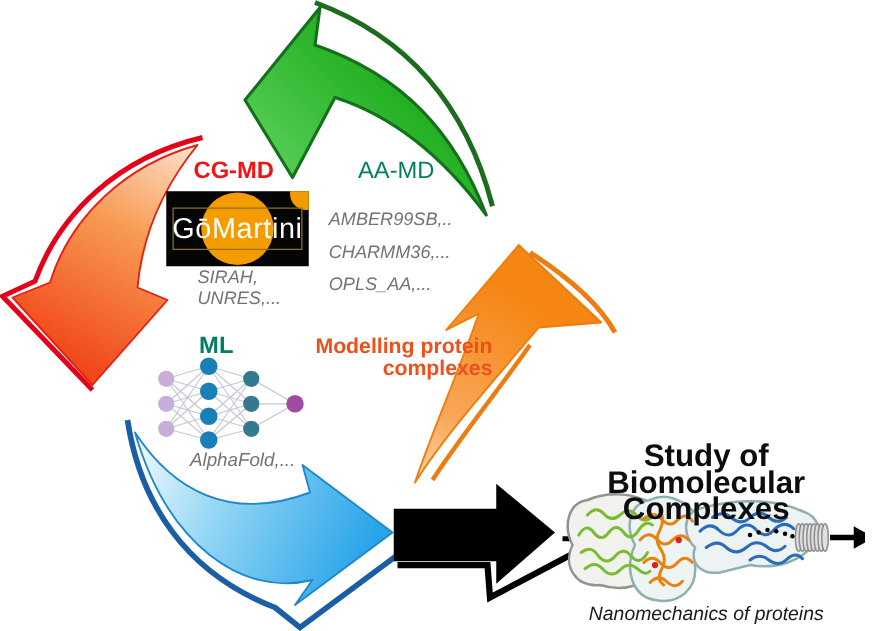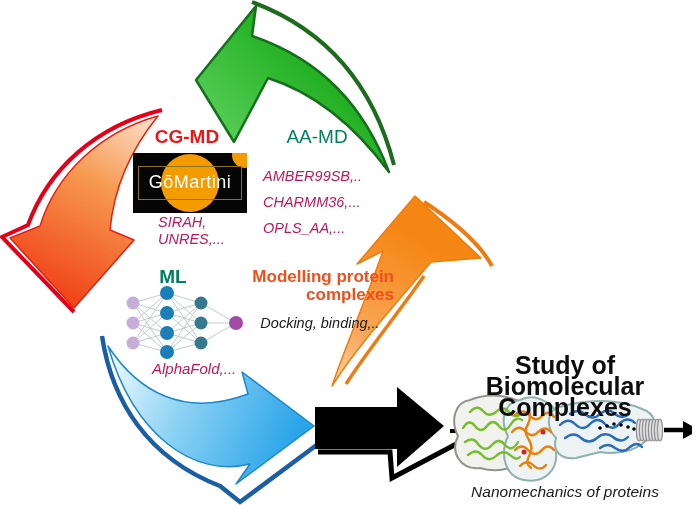--- a/index.html
+++ b/index.html
@@ -10,27 +10,27 @@
   .gfx{position:absolute;left:0;top:0;}
   .lbl{position:absolute;white-space:nowrap;}
   .center{text-align:center;white-space:normal;}
   .cgmd{left:132px;top:126px;width:110px;font-size:19px;font-weight:bold;color:#ee1515;}
   .aamd{left:262px;top:126px;width:110px;font-size:19px;font-weight:normal;color:#008060;}
   .mllbl{left:145px;top:266px;width:56px;font-size:19px;font-weight:bold;color:#008060;}
   .modelling{left:246px;top:268px;width:148px;font-size:17px;line-height:18px;font-weight:bold;color:#ef4f1b;text-align:right;}
   .docking{left:246px;top:315px;width:148px;font-size:14.5px;font-style:italic;color:#1a1a1a;}
   .study{left:455px;top:355px;width:220px;font-size:25px;line-height:21px;font-weight:bold;color:#0d0d0d;}
   .nano{left:455px;top:483px;width:220px;font-size:15.5px;font-style:italic;color:#1a1a1a;}
-  .meth{font-size:14.5px;font-style:italic;color:#be185d;}
+  .meth{font-size:14.5px;font-style:italic;color:#737373;}
   .logo{position:absolute;left:133px;top:153px;width:114px;height:60px;background:#050505;overflow:hidden;}
   .logo-ball{position:absolute;left:28px;top:1px;width:58px;height:58px;border-radius:50%;background:#f49b00;}
   .logo-corner{position:absolute;right:-11px;top:-11px;width:26px;height:26px;border-radius:50%;background:#f49b00;}
   .logo-frame{position:absolute;left:5px;top:13px;right:5px;bottom:13px;border:1px solid #8a7420;}
   .logo-text{position:absolute;left:0;top:14px;width:100%;height:32px;line-height:31px;text-align:center;
-    color:#ffffff;font-size:18px;letter-spacing:0.5px;}
+    color:#ffffff;font-size:23px;letter-spacing:0.5px;}
 </style>
 </head>
 <body>
 
 <div class="canvas">
 
   <svg class="gfx" width="699" height="505" viewBox="0 0 699 505">
     <defs>
       <linearGradient id="gGreen" gradientUnits="userSpaceOnUse" x1="210" y1="140" x2="330" y2="20">
         <stop offset="0" stop-color="#5bd15b"></stop>
@@ -168,21 +168,20 @@
   <div class="lbl meth" style="left:263px;top:194px;">CHARMM36,...</div>
   <div class="lbl meth" style="left:263px;top:220px;">OPLS_AA,...</div>
 
   <div class="lbl mllbl center">ML</div>
   <div class="lbl meth" style="left:152px;top:360px;font-size:15px;">AlphaFold,...</div>
 
   <div class="lbl modelling center">
     <div>Modelling protein</div>
     <div>complexes</div>
   </div>
-  <div class="lbl docking center">Docking, binding,..</div>
 
   <div class="lbl study center">
     <div>Study of Biomolecular</div>
     <div>Complexes</div>
   </div>
   <div class="lbl nano center">Nanomechanics of proteins</div>
 
 </div>
 
 </body></html>

